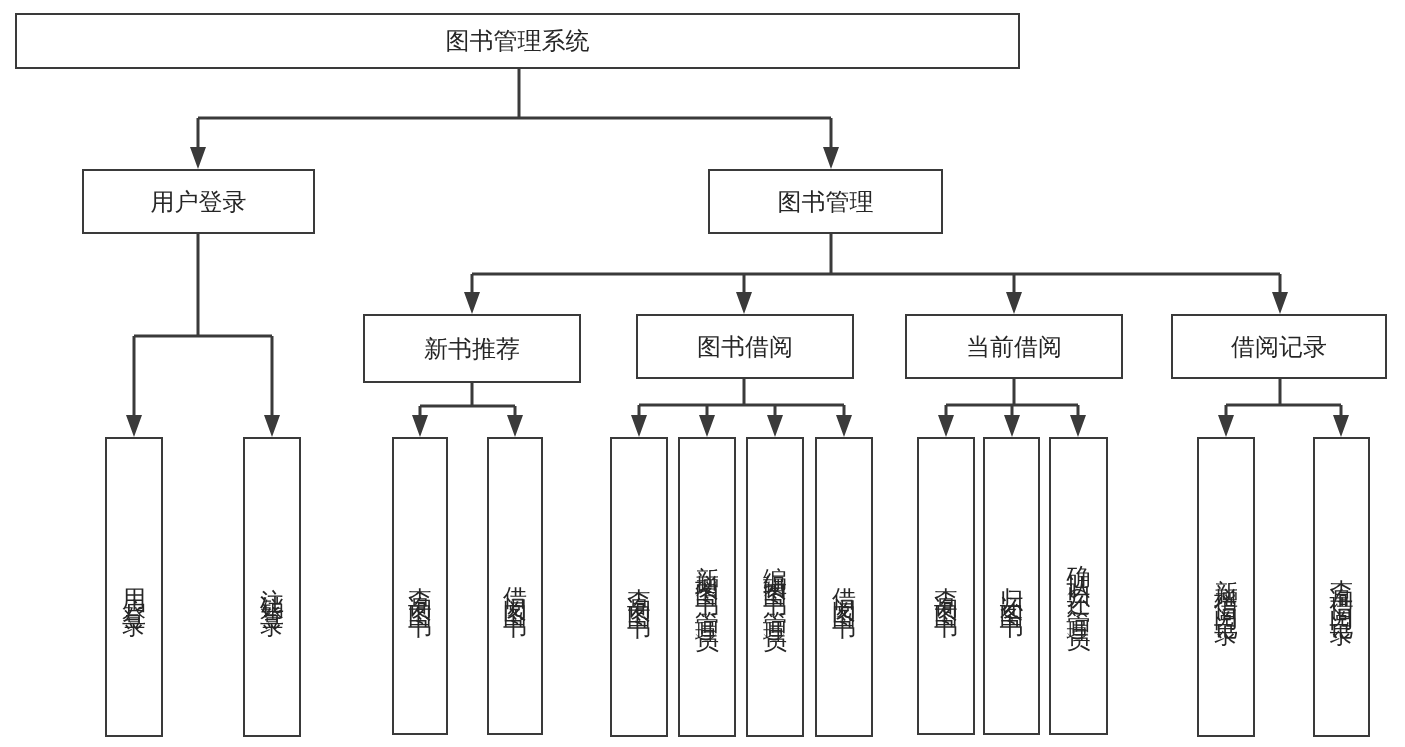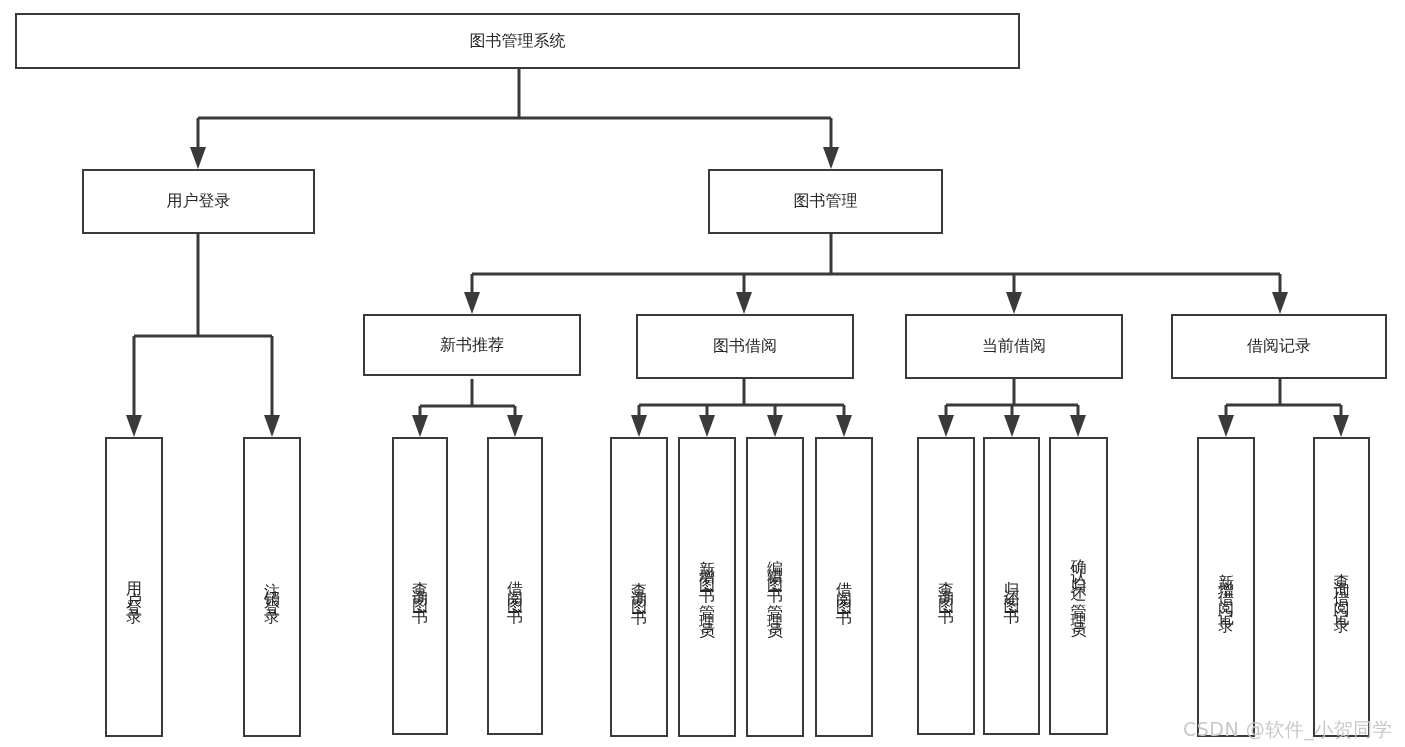--- a/index.html
+++ b/index.html
@@ -4,21 +4,21 @@
 <style>
   * { box-sizing: border-box; }
   html,body { margin:0; padding:0; background:#ffffff; }
   body { font-family:"DejaVu Sans","Liberation Sans",sans-serif; }
   .stage { position:relative; width:1405px; height:747px; background:#ffffff; overflow:hidden; }
   .connectors { position:absolute; left:0; top:0; width:1405px; height:747px; z-index:1; }
   .node {
     position:absolute; z-index:2;
     background:#ffffff; border:2.5px solid #3a3a3a; color:#262626;
     display:flex; align-items:center; justify-content:center;
-    font-size:16px; white-space:nowrap;
+    font-size:24px; white-space:nowrap;
   }
   .vnode span {
     writing-mode:vertical-rl; text-orientation:mixed;
     letter-spacing:9px; line-height:1;
   }
   .watermark {
     position:absolute; z-index:3; left:1183px; top:717px;
     color:#c8c8c8; font-size:19px; letter-spacing:0.5px; white-space:nowrap;
   }
 </style>
@@ -48,21 +48,21 @@
       M938 415 L954 415 L946 437 Z  M1004 415 L1020 415 L1012 437 Z
       M1070 415 L1086 415 L1078 437 Z
       M1218 415 L1234 415 L1226 437 Z  M1333 415 L1349 415 L1341 437 Z"></path>
   </svg>
 
   <div class="node" style="left:15px; top:13px; width:1005px; height:56px;">图书管理系统</div>
 
   <div class="node" style="left:82px; top:169px; width:233px; height:65px;">用户登录</div>
   <div class="node" style="left:708px; top:169px; width:235px; height:65px;">图书管理</div>
 
-  <div class="node" style="left:363px; top:314px; width:218px; height:62px;">新书推荐</div>
+  <div class="node" style="left:363px; top:314px; width:218px; height:69px;">新书推荐</div>
   <div class="node" style="left:636px; top:314px; width:218px; height:65px;text-align:center;">图书借阅</div>
   <div class="node" style="left:905px; top:314px; width:218px; height:65px;">当前借阅</div>
   <div class="node" style="left:1171px; top:314px; width:216px; height:65px;">借阅记录</div>
 
   <div class="node vnode" style="left:105px; top:437px; width:58px; height:300px;">
     <span>用户登录</span>
   </div>
   <div class="node vnode" style="left:243px; top:437px; width:58px; height:300px;">
     <span>注销登录</span>
   </div>
@@ -97,15 +97,14 @@
     <span>确认归还（管理员）</span>
   </div>
 
   <div class="node vnode" style="left:1197px; top:437px; width:58px; height:300px;">
     <span>新增借阅记录</span>
   </div>
   <div class="node vnode" style="left:1313px; top:437px; width:57px; height:300px;">
     <span>查询借阅记录</span>
   </div>
 
-  <div class="watermark">CSDN @软件_小贺同学</div>
 
 </div>
 
 </body></html>

